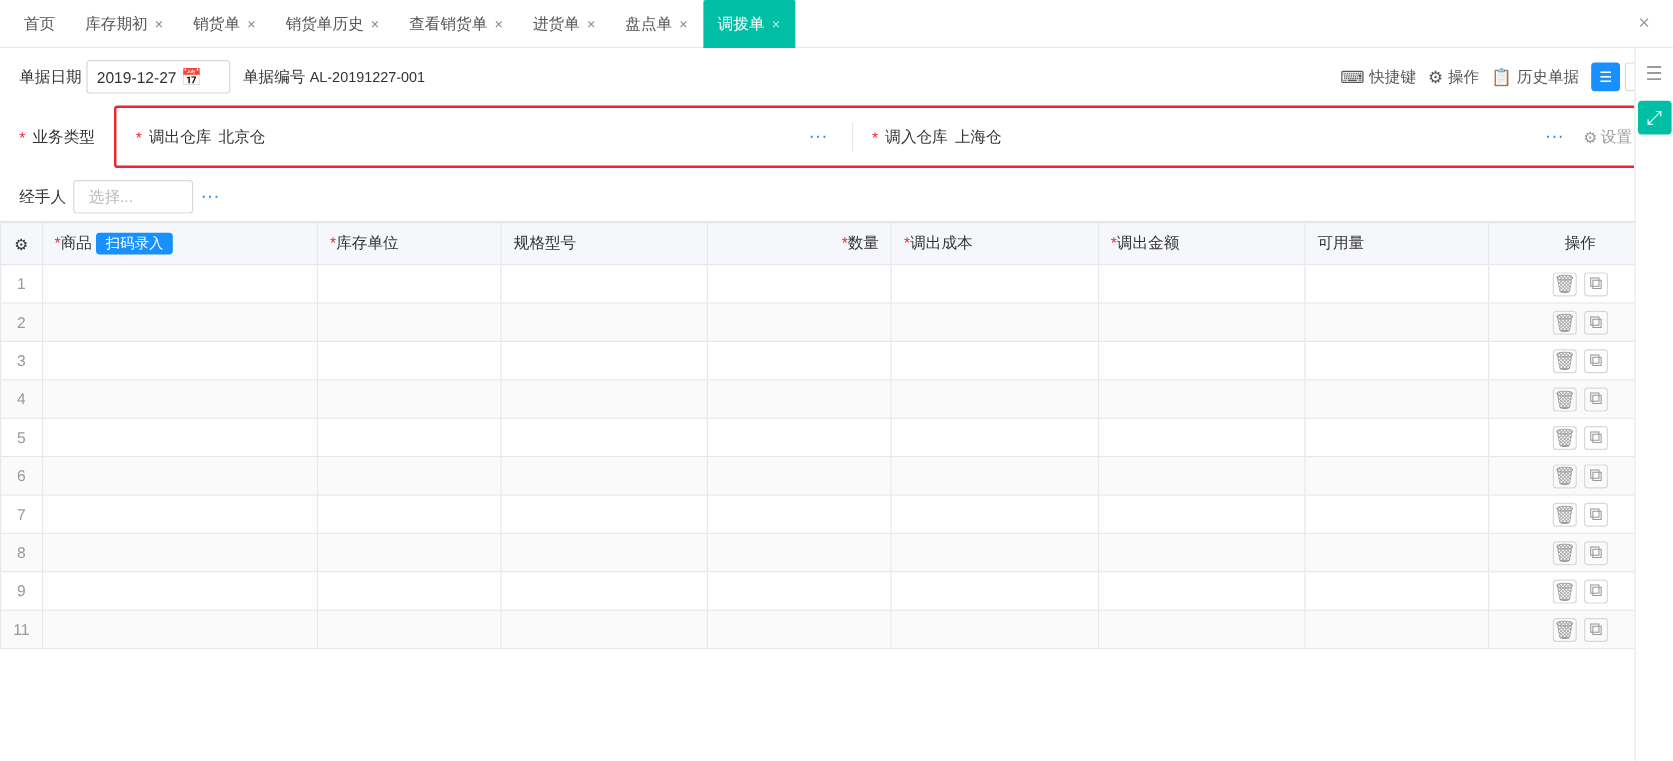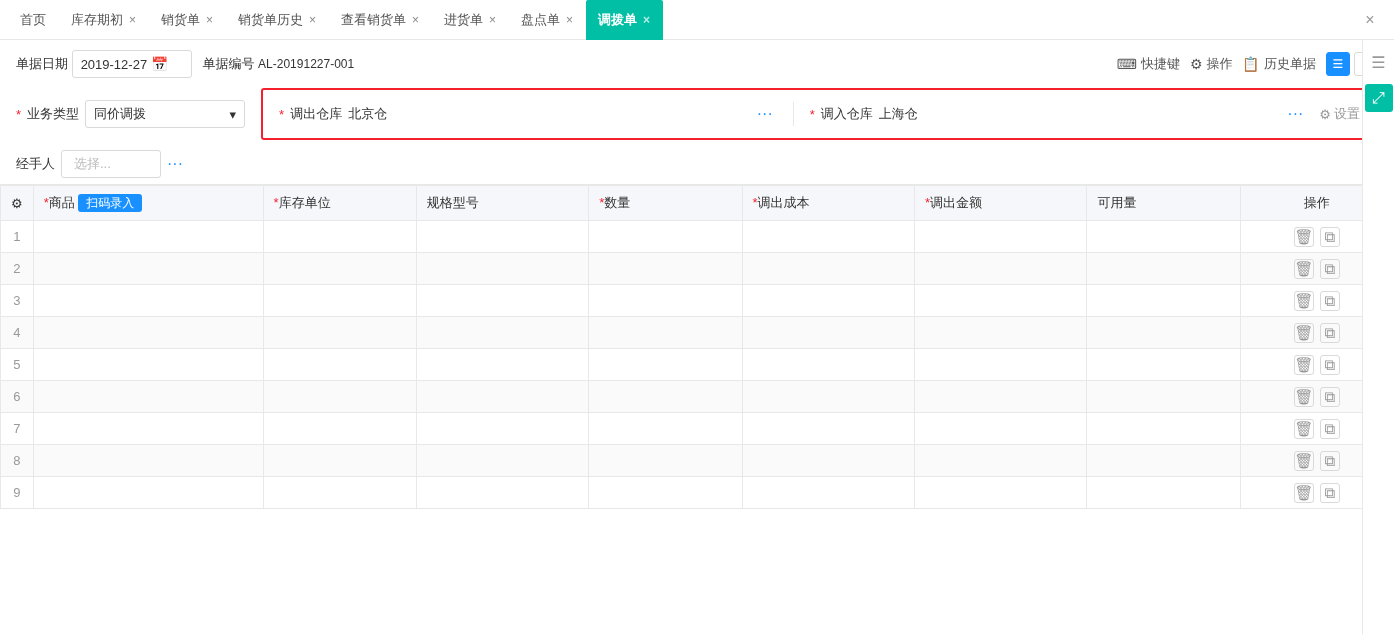--- a/index.html
+++ b/index.html
@@ -16,21 +16,20 @@
     .tab-item {
       display: flex; align-items: center; gap: 4px;
       padding: 0 12px; height: 40px;
       cursor: pointer; font-size: 13px; color: #555;
       border-right: 1px solid transparent;
       white-space: nowrap;
     }
     .tab-item.active {
       background: #00bfa5; color: #fff;
       border-radius: 2px 2px 0 0;
-      font-weight: bold;
     }
     .tab-item .close-icon {
       font-size: 12px; cursor: pointer; opacity: 0.7;
       margin-left: 2px;
     }
     .tab-item.active .close-icon { color: #fff; }
     .close-btn-top {
       margin-left: auto;
       width: 32px; height: 32px;
       display: flex; align-items: center; justify-content: center;
@@ -255,24 +254,20 @@
         <div class="layout-btn">⊞</div>
       </div>
     </div>
   </div>
 
   <div class="header-bottom-row">
 
     <div class="biz-type-field">
       <span style="color:#f5222d;">*</span>
       <span class="form-label">业务类型</span>
-      <div class="biz-type-select">
-        <span>同价调拨</span>
-        <span>▾</span>
-      </div>
     </div>
 
     <div class="red-border-section">
 
       <div class="warehouse-field">
         <span style="color:#f5222d;">*</span>
         <span class="warehouse-label">调出仓库</span>
         <span class="warehouse-value">北京仓</span>
         <span class="dots-btn">···</span>
       </div>
@@ -310,21 +305,21 @@
         <th style="min-width:120px;">
           <span style="color:#f5222d;">*</span><span>商品</span>
           <span class="scan-btn">扫码录入</span>
         </th>
         <th style="min-width:80px;">
           <span style="color:#f5222d;">*</span><span>库存单位</span>
         </th>
         <th style="min-width:90px;">
           <span>规格型号</span>
         </th>
-        <th style="min-width:80px;">
+        <th style="min-width:80px;text-align:right;">
           <span style="color:#f5222d;">*</span><span>数量</span>
         </th>
         <th style="min-width:90px;">
           <span style="color:#f5222d;">*</span><span>调出成本</span>
         </th>
         <th style="min-width:90px;">
           <span style="color:#f5222d;">*</span><span>调出金额</span>
         </th>
         <th style="min-width:80px;">
           <span>可用量</span>
@@ -459,20 +454,36 @@
           <td style="cursor: pointer;"></td>
           <td>
     <div class="op-cell">
       <div class="op-icon" title="删除">🗑</div>
       <div class="op-icon" title="复制">⧉</div>
     </div>
   </td>
         </tr>
         <tr>
           <td class="row-num">9</td>
+          <td style="cursor: pointer;"></td>
+          <td style="cursor: pointer;"></td>
+          <td style="cursor: pointer;"></td>
+          <td style="cursor: pointer;"></td>
+          <td style="cursor: pointer;"></td>
+          <td style="cursor: pointer;"></td>
+          <td style="cursor: pointer;"></td>
+          <td>
+    <div class="op-cell">
+      <div class="op-icon" title="删除">🗑</div>
+      <div class="op-icon" title="复制">⧉</div>
+    </div>
+  </td>
+        </tr>
+        <tr>
+          <td class="row-num">11</td>
           <td style="cursor: pointer;"></td>
           <td style="cursor: pointer;"></td>
           <td style="cursor: pointer;"></td>
           <td style="cursor: pointer;"></td>
           <td style="cursor: pointer;"></td>
           <td style="cursor: pointer;"></td>
           <td style="cursor: pointer;"></td>
           <td>
     <div class="op-cell">
       <div class="op-icon" title="删除">🗑</div>

